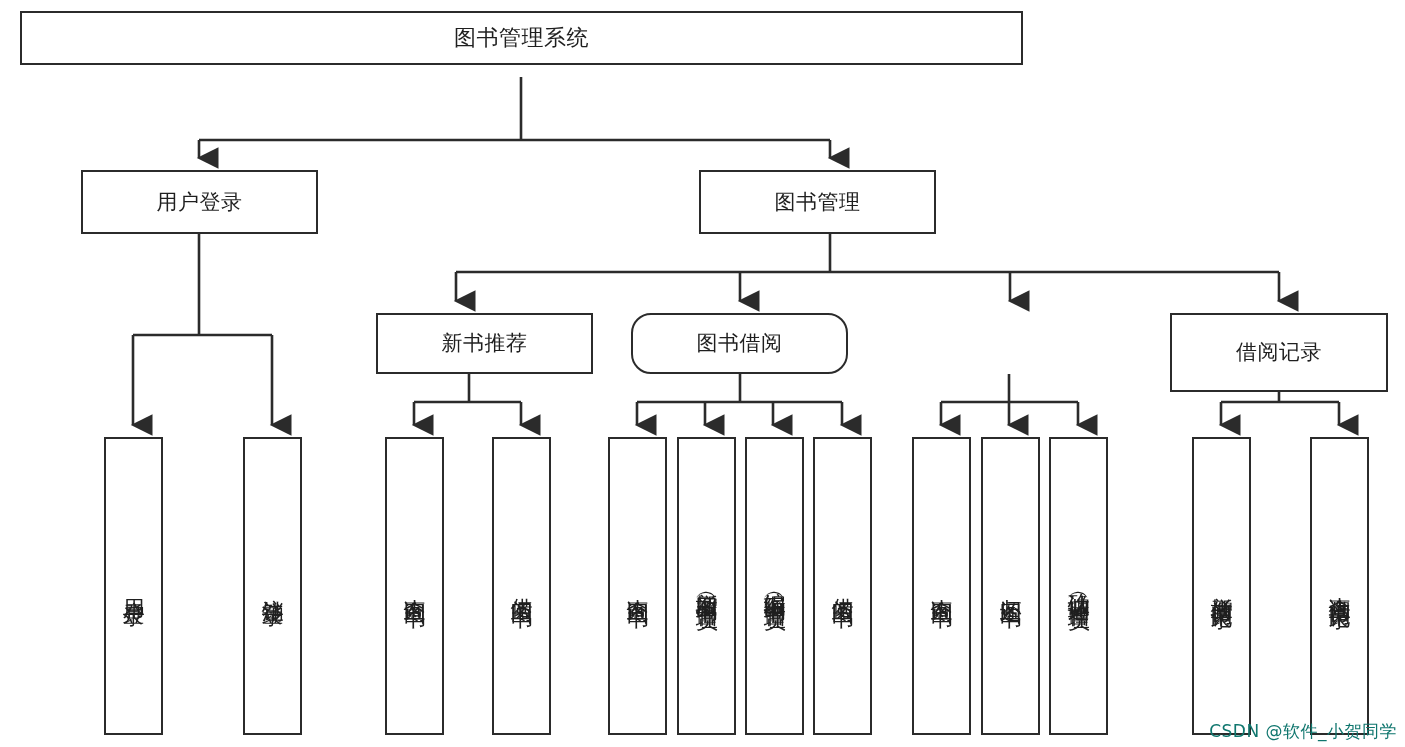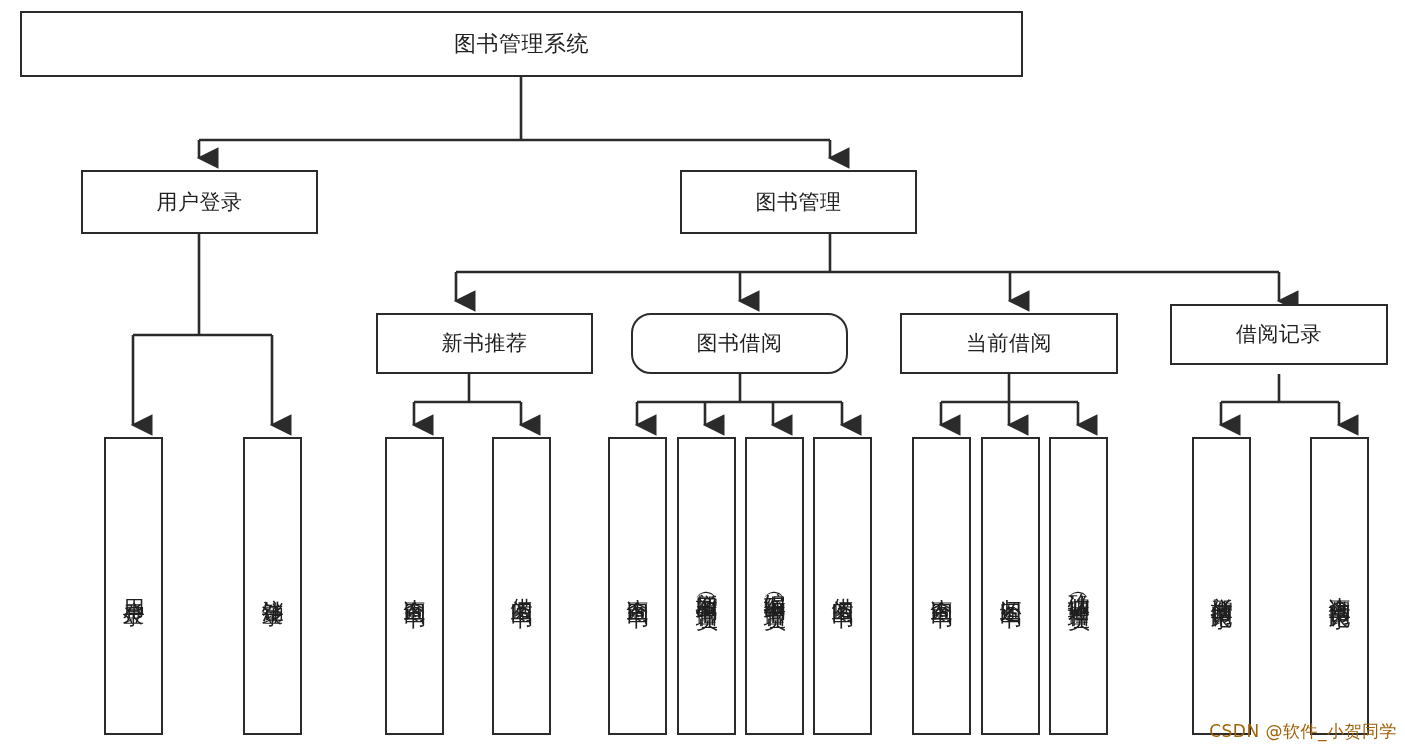--- a/index.html
+++ b/index.html
@@ -61,21 +61,21 @@
     line-height: 1.12;
     letter-spacing: 2.5px;
     white-space: normal;
     max-height: 100%;
   }
   #watermark {
     position: absolute;
     right: 8px;
     bottom: 4px;
     font-size: 17px;
-    color: #a16207;
+    color: #0f766e;
     letter-spacing: 0.5px;
     z-index: 3;
     white-space: nowrap;
     font-family: "DejaVu Sans", "Liberation Sans", sans-serif;
   }
 </style>
 </head>
 <body>
 
 <div id="canvas">
@@ -123,41 +123,38 @@
       <path d="M 1009 402 L 1009 425" marker-end="url(#arrow)"></path>
       <path d="M 1078 402 L 1078 425" marker-end="url(#arrow)"></path>
 
       <path d="M 1279 374 L 1279 402"></path>
       <path d="M 1221 402 L 1339 402"></path>
       <path d="M 1221 402 L 1221 425" marker-end="url(#arrow)"></path>
       <path d="M 1339 402 L 1339 425" marker-end="url(#arrow)"></path>
     </g>
   </svg>
 
-  <div class="node root horiz" style="left:20px; top:11px; width:1003px; height:66px;">
+  <div class="node root horiz" style="left:20px; top:11px; width:1003px; height:54px;">
     <span class="label">图书管理系统</span>
   </div>
 
   <div class="node horiz" style="left:81px; top:170px; width:237px; height:64px;">
     <span class="label">用户登录</span>
   </div>
-  <div class="node horiz" style="left:680px; top:170px; width:237px; height:64px;">
+  <div class="node horiz" style="left:699px; top:170px; width:237px; height:64px;">
     <span class="label">图书管理</span>
   </div>
 
   <div class="node horiz" style="left:376px; top:313px; width:217px; height:61px;">
     <span class="label">新书推荐</span>
   </div>
   <div class="node horiz" style="left:631px; top:313px; width:217px; height:61px;border-radius:20px;">
     <span class="label">图书借阅</span>
   </div>
-  <div class="node horiz" style="left:900px; top:313px; width:218px; height:61px;">
-    <span class="label">当前借阅</span>
-  </div>
-  <div class="node horiz" style="left:1170px; top:304px; width:218px; height:61px;">
+  <div class="node horiz" style="left:1170px; top:313px; width:218px; height:79px;">
     <span class="label">借阅记录</span>
   </div>
 
   <div class="node vert" style="left:104px; top:437px; width:59px; height:298px;">
     <span class="label">用户登录</span>
   </div>
   <div class="node vert" style="left:243px; top:437px; width:59px; height:298px;">
     <span class="label">注销登录</span>
   </div>
 

